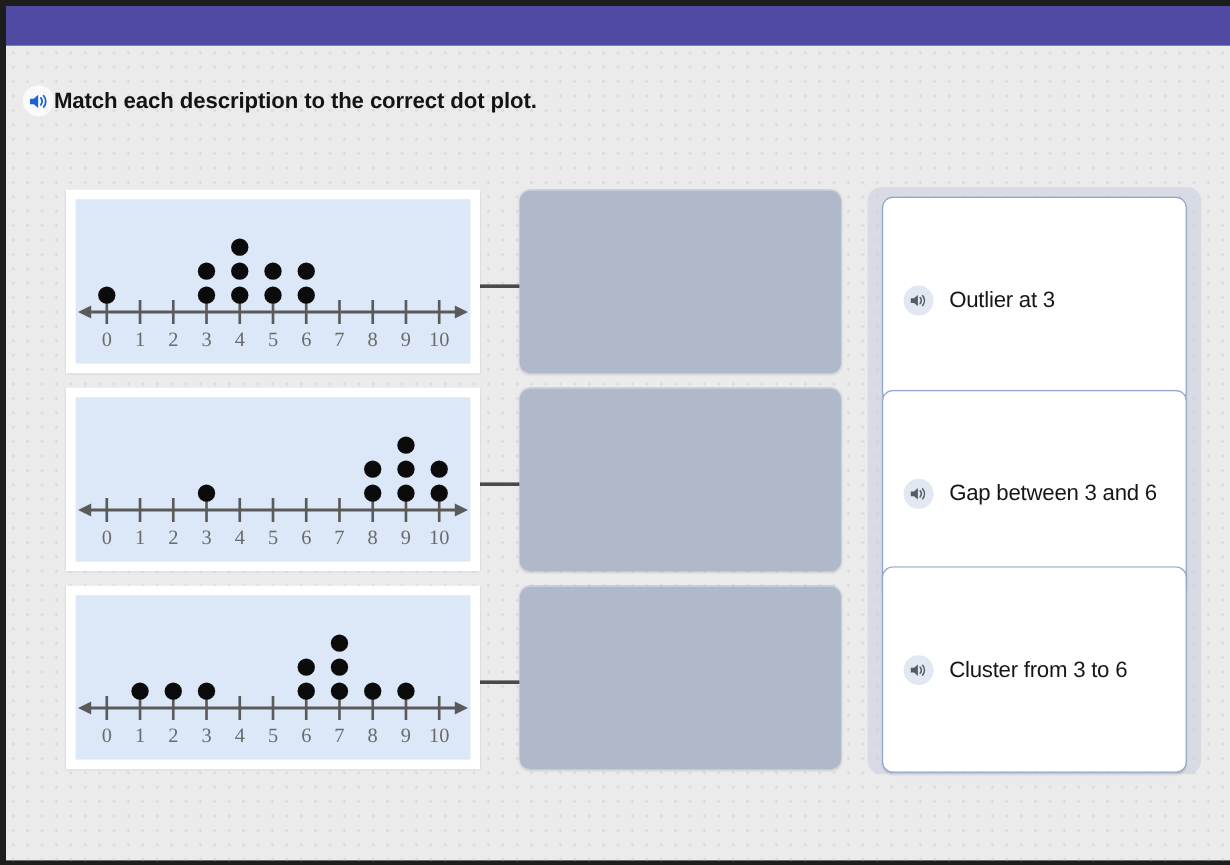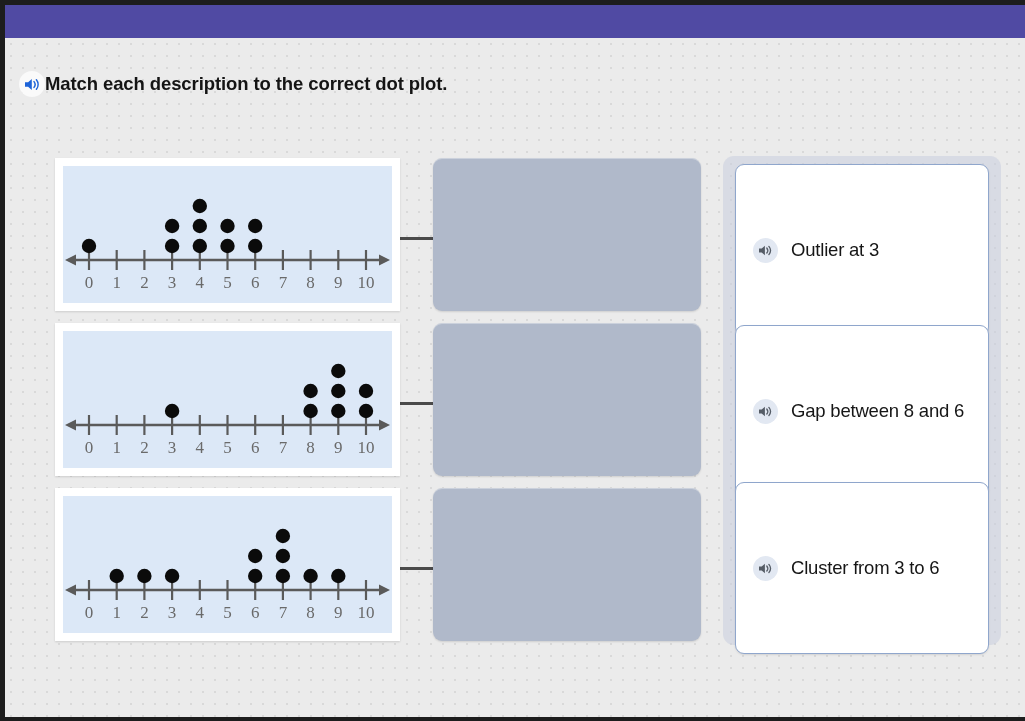--- a/index.html
+++ b/index.html
@@ -150,21 +150,21 @@
     border: 1px solid #8fa6cc;
     border-radius: 9px;
     display: flex;
     align-items: center;
     gap: 13px;
     padding-left: 17px;
     box-shadow: 0 1px 2px rgba(0,0,0,0.10);
   }
   .card-1 { top: 8px; }
   .card-2 { top: 169px; }
-  .card-3 { top: 326px; }
+  .card-3 { top: 316px; }
 
   .spk-btn-sm {
     width: 25px; height: 25px;
     border-radius: 13px;
     background: #e2e8f2;
     display: flex;
     align-items: center;
     justify-content: center;
     flex: 0 0 auto;
   }
@@ -347,21 +347,21 @@
       </div>
 
       <div class="answer-card card-2">
         <div class="spk-btn-sm">
           <svg width="15" height="13" viewBox="0 0 17 15">
             <path d="M1 5.2h3.1L7.8 2v11L4.1 9.8H1z" fill="#555c66"></path>
             <path d="M10 4.6a4.6 4.6 0 0 1 0 5.8" stroke="#555c66" stroke-width="1.5" fill="none" stroke-linecap="round"></path>
             <path d="M12.4 2.8a7.4 7.4 0 0 1 0 9.4" stroke="#555c66" stroke-width="1.5" fill="none" stroke-linecap="round"></path>
           </svg>
         </div>
-        <div class="card-label">Gap between 8 and 6</div>
+        <div class="card-label">Gap between 3 and 6</div>
       </div>
 
       <div class="answer-card card-3">
         <div class="spk-btn-sm">
           <svg width="15" height="13" viewBox="0 0 17 15">
             <path d="M1 5.2h3.1L7.8 2v11L4.1 9.8H1z" fill="#555c66"></path>
             <path d="M10 4.6a4.6 4.6 0 0 1 0 5.8" stroke="#555c66" stroke-width="1.5" fill="none" stroke-linecap="round"></path>
             <path d="M12.4 2.8a7.4 7.4 0 0 1 0 9.4" stroke="#555c66" stroke-width="1.5" fill="none" stroke-linecap="round"></path>
           </svg>
         </div>

